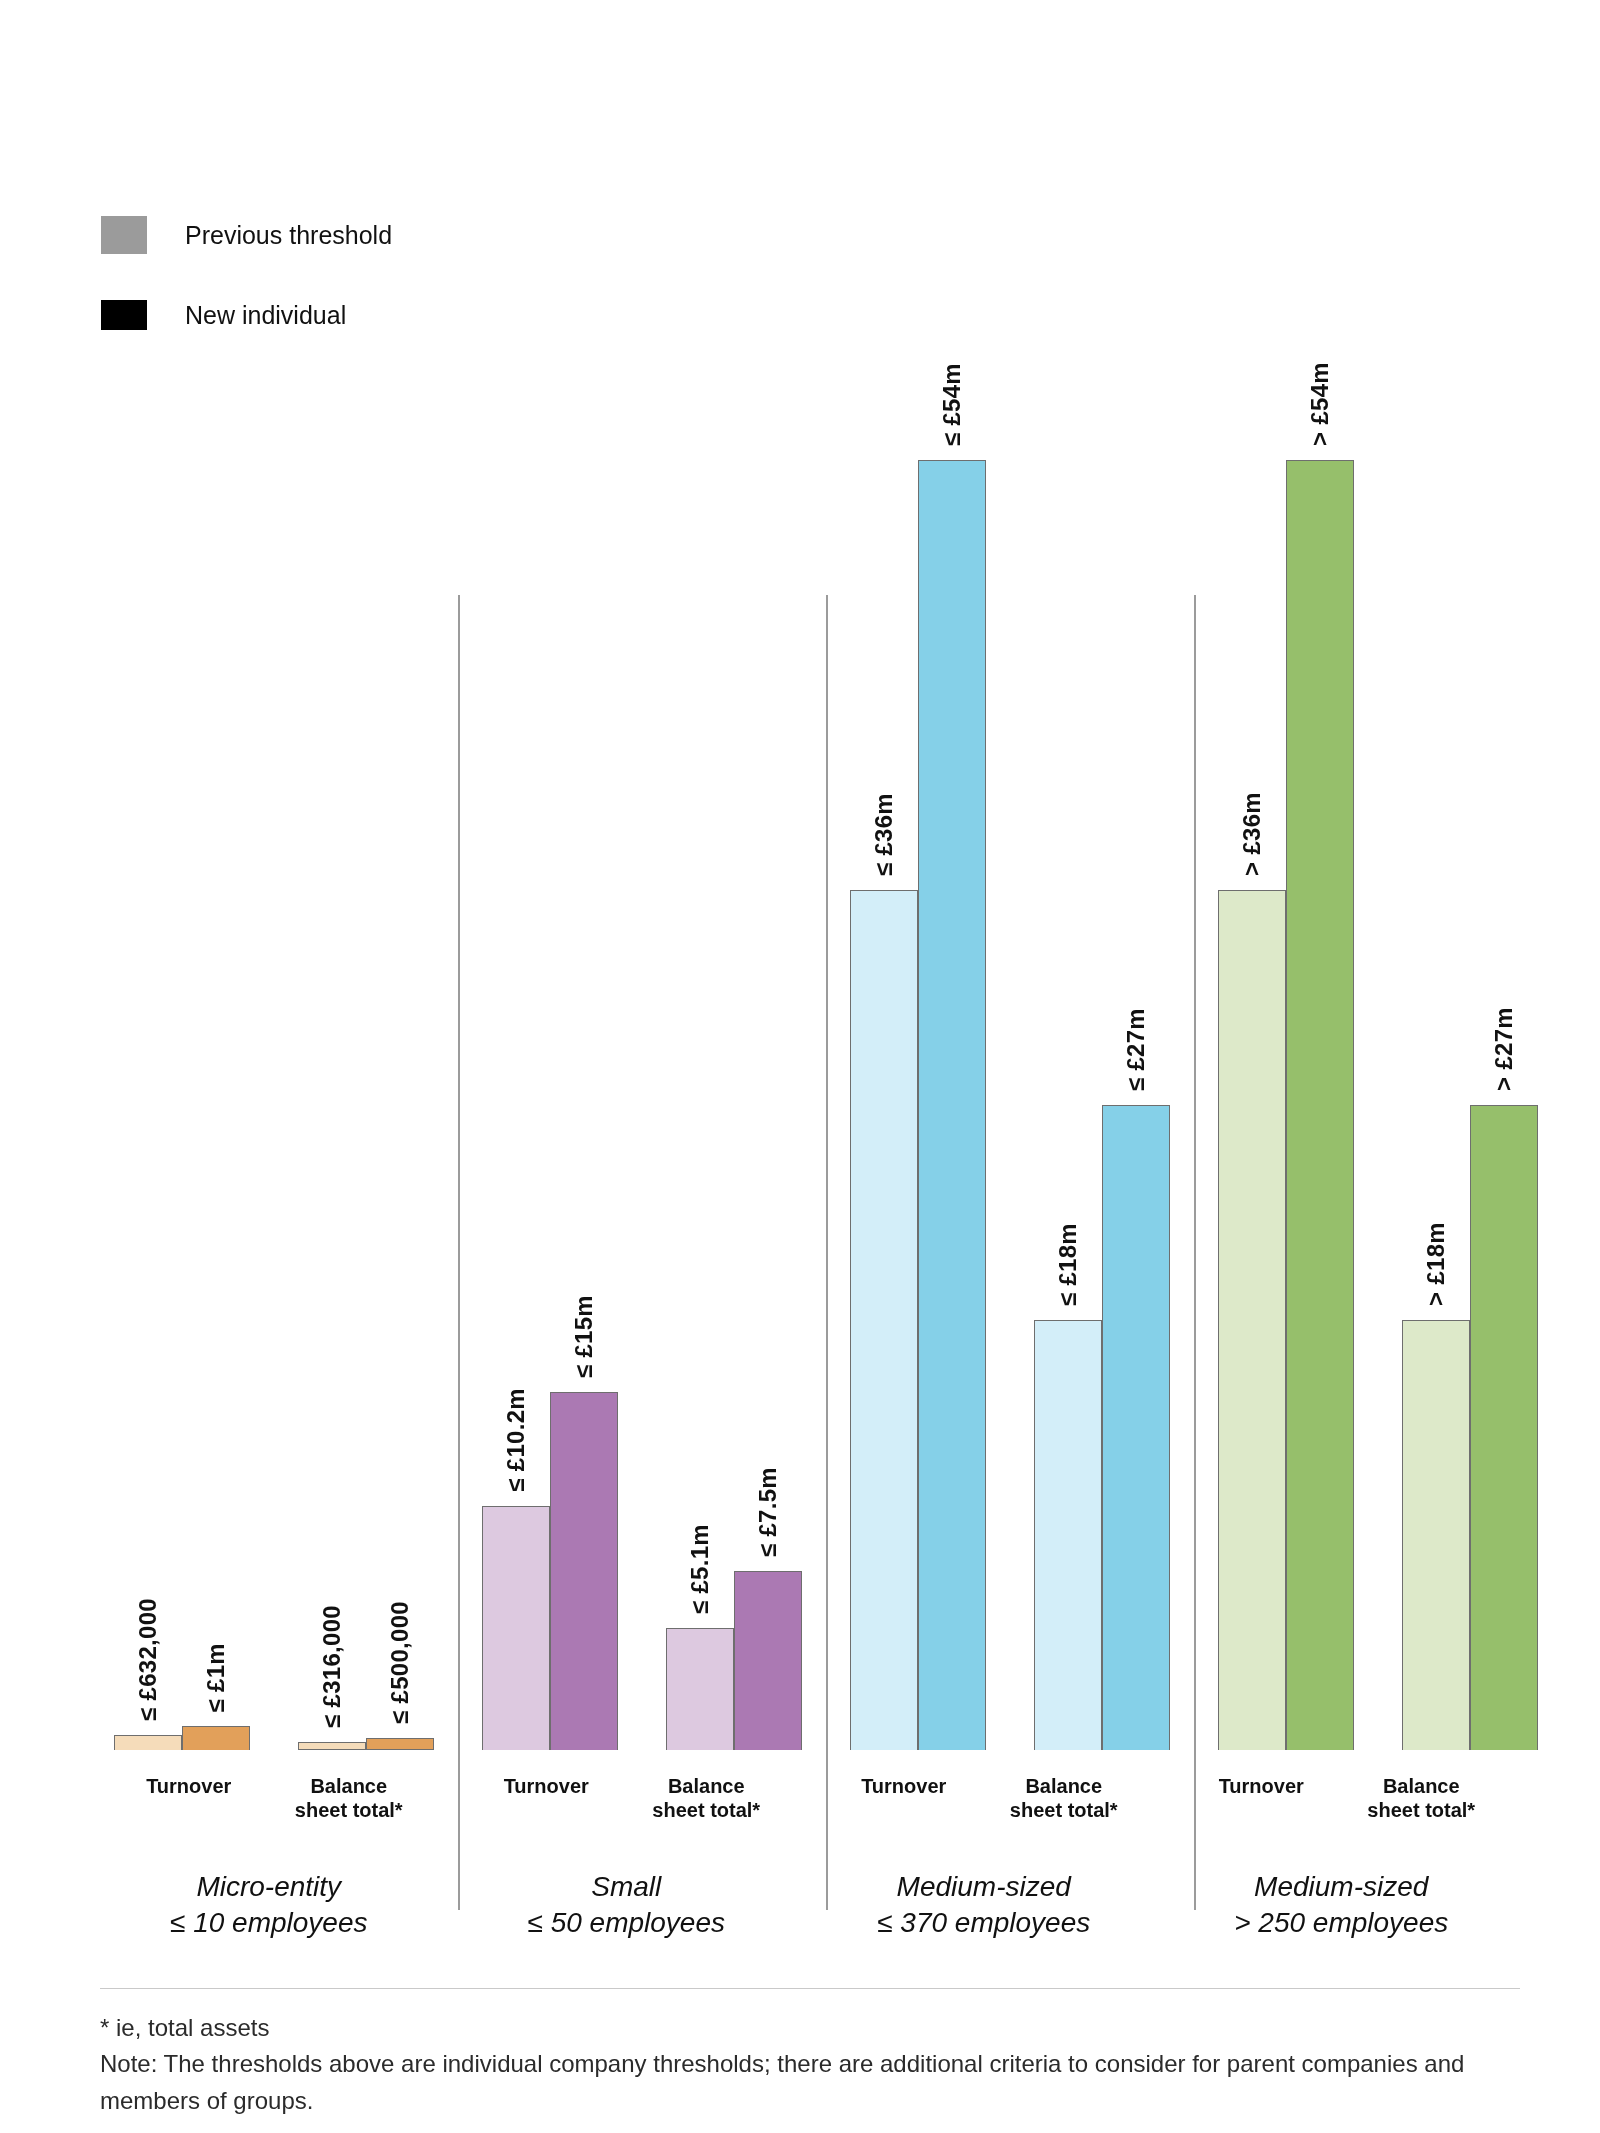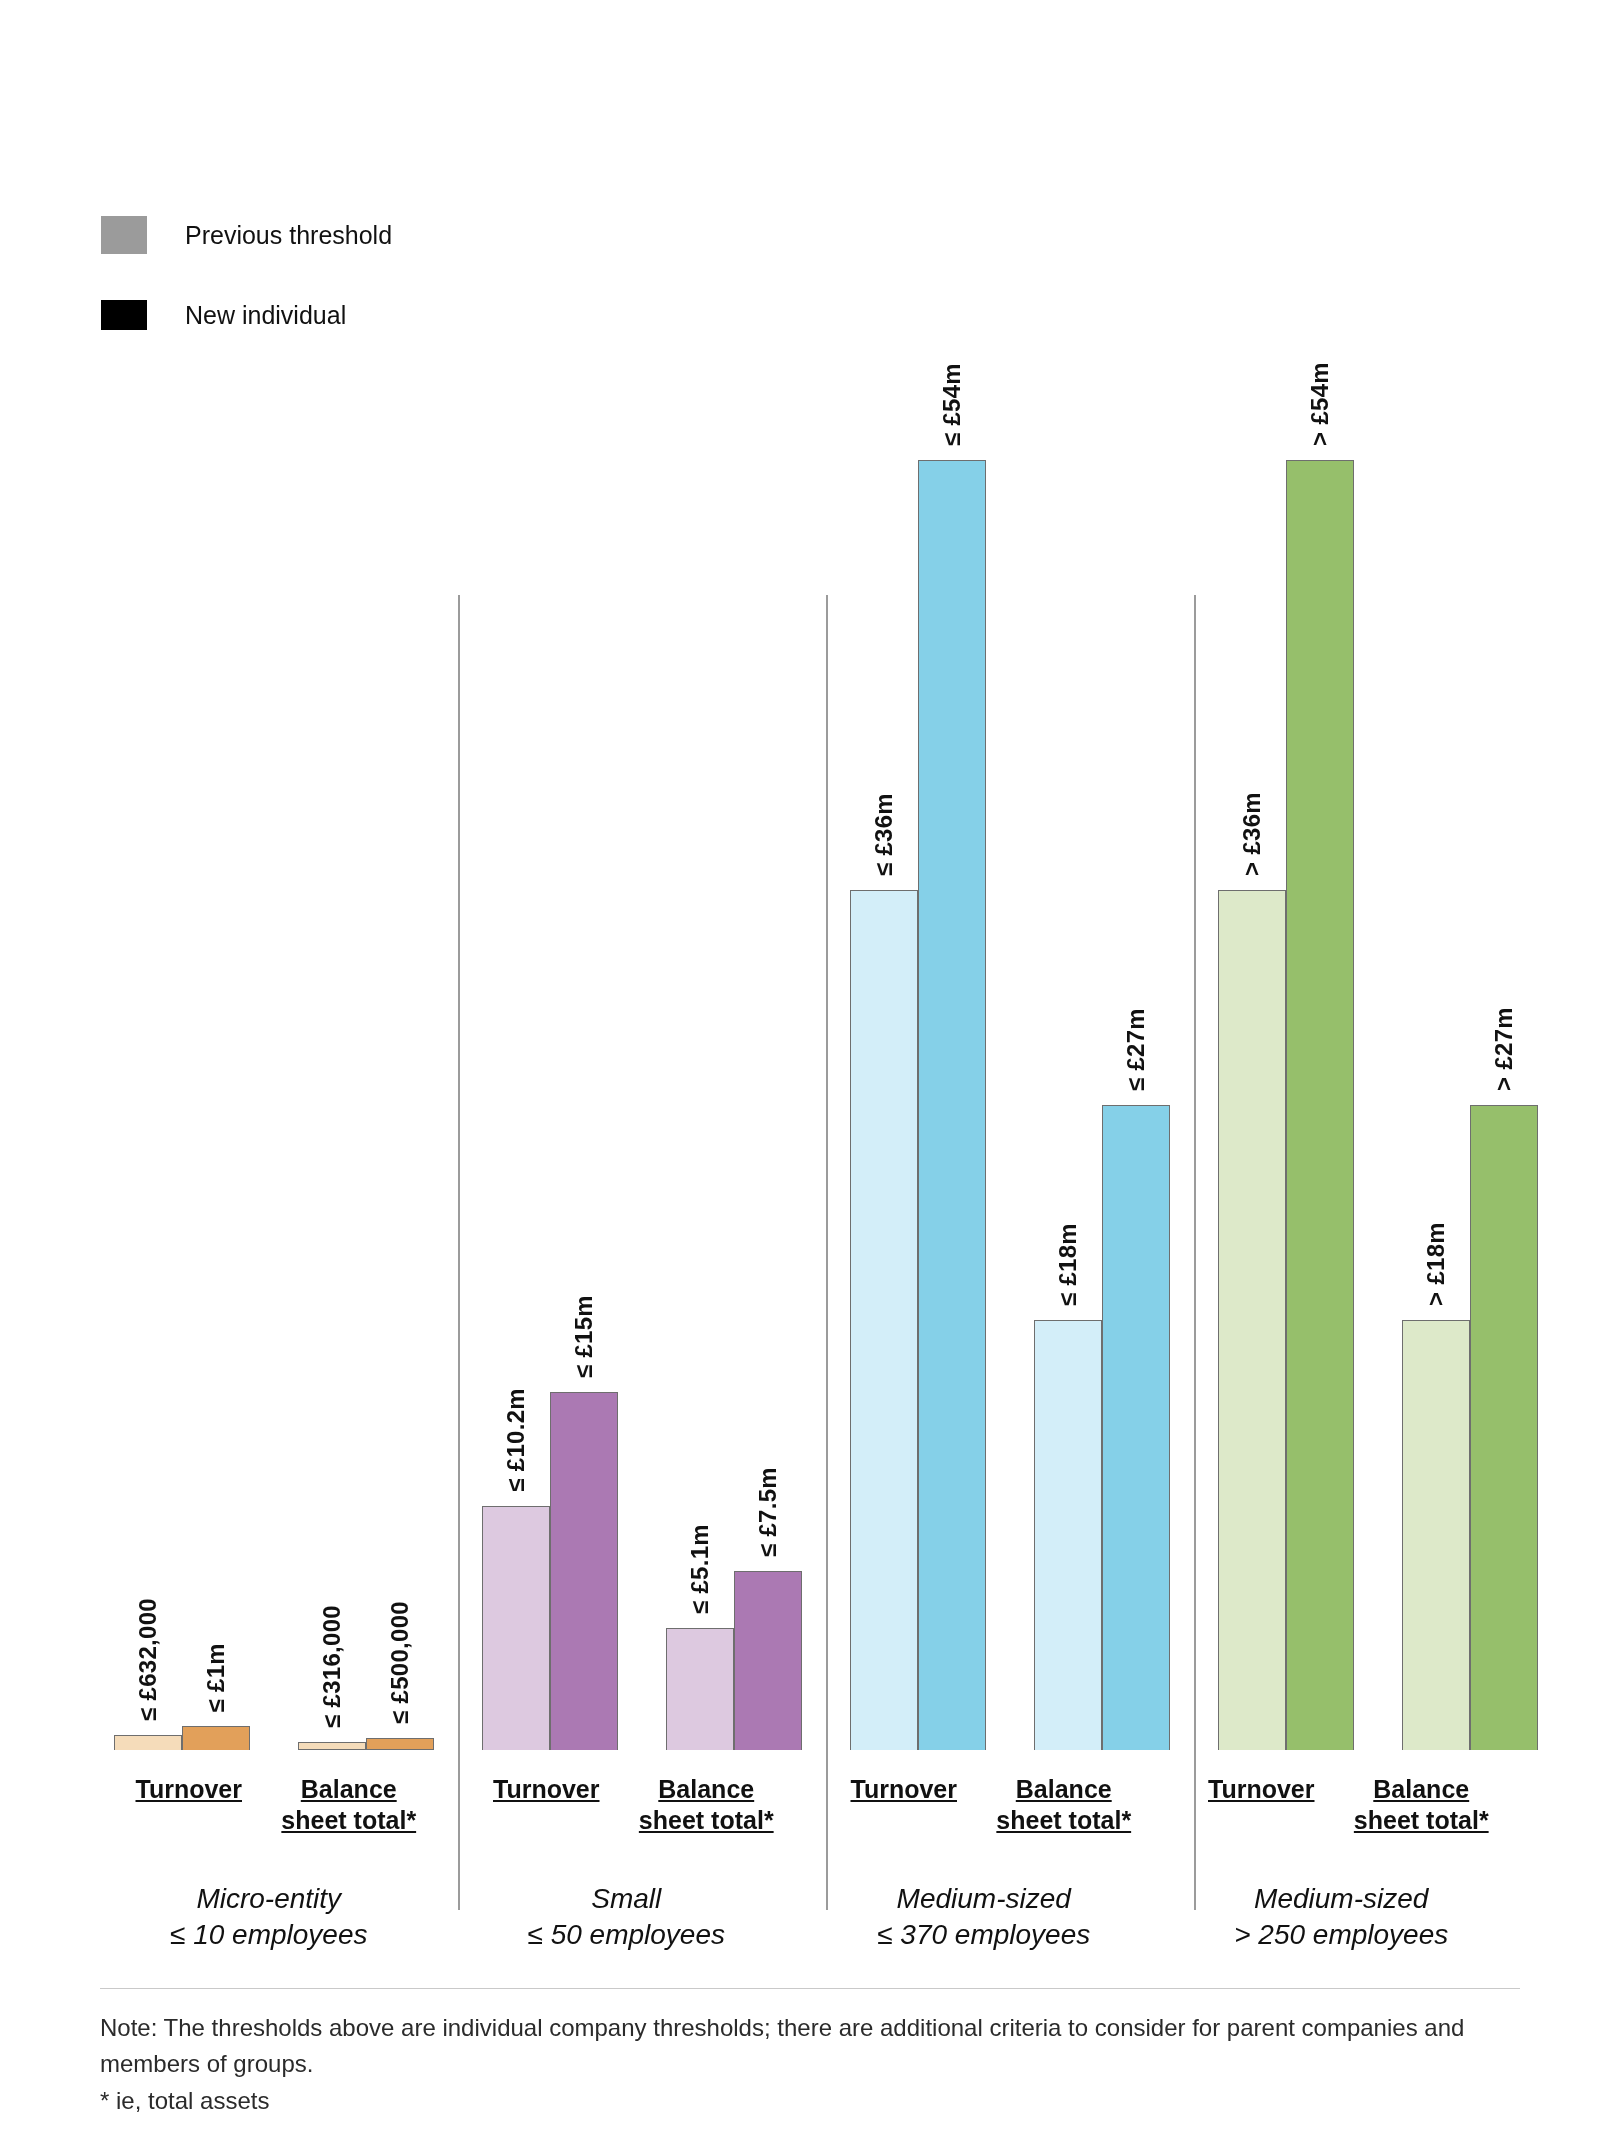--- a/index.html
+++ b/index.html
@@ -113,25 +113,24 @@
   }
   .metric-row {
     display: flex;
     justify-content: center;
     width: 100%;
     margin-top: 24px;
   }
   .metric {
     width: 160px;
     text-align: center;
-    font-size: 25px;
+    font-size: 20px;
     font-weight: 700;
     line-height: 1.22;
     color: #111;
-    text-decoration: underline;
   }
   .group-caption {
     margin-top: 46px;
     text-align: center;
     font-size: 28px;
     line-height: 1.28;
     color: #111;
     font-weight: 400;
     font-style: italic;
   }
@@ -288,17 +287,17 @@
             <div class="metric">Turnover</div>
             <div class="metric">Balance<br>sheet total*</div>
           </div>
           <div class="group-caption"><span>Medium-sized</span><br><span>&gt; 250 employees</span></div>
         </div>
       </div>
   </div>
 
   <div class="rule"></div>
   <div class="footnotes">
+    <div>* ie, total assets</div>
     <div>Note: The thresholds above are individual company thresholds; there are additional criteria to consider for parent companies and members of groups.</div>
-    <div>* ie, total assets</div>
   </div>
 
 </div>
 
 </body></html>

